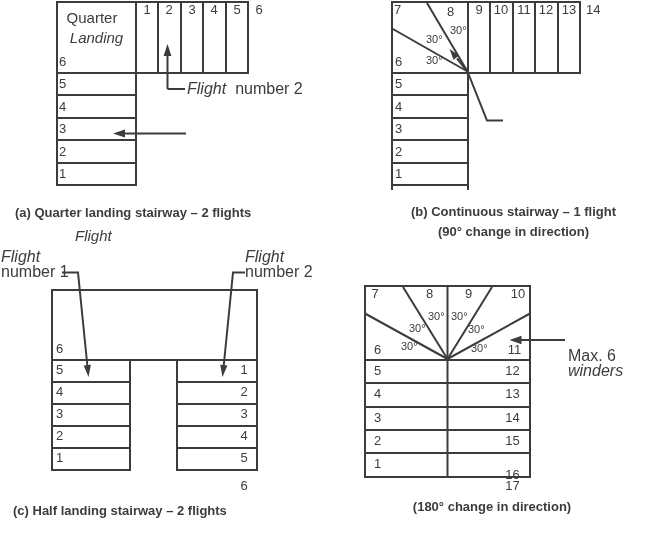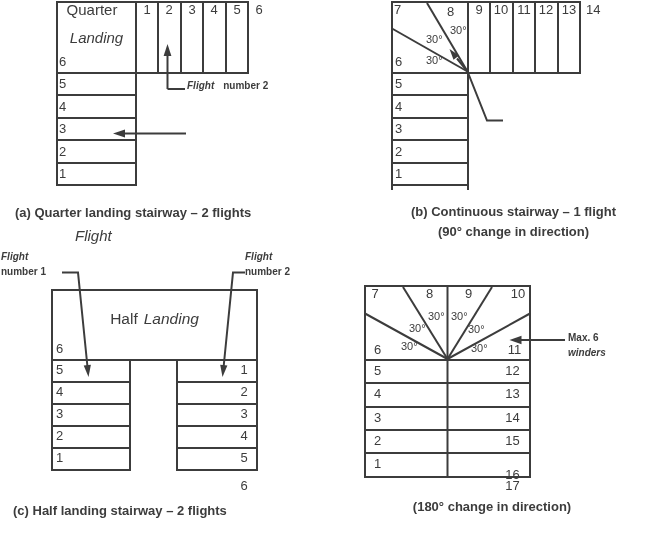--- a/index.html
+++ b/index.html
@@ -1,21 +1,21 @@
 <!DOCTYPE html>
 <html><head>
 <meta charset="utf-8">
 <style>
   html,body{margin:0;padding:0;background:#ffffff;}
   .fig{position:relative;width:645px;height:536px;background:#ffffff;overflow:hidden;
        font-family:"Liberation Sans",sans-serif;color:#3c3c3c;}
   .t{position:absolute;color:#3c3c3c;white-space:nowrap;line-height:1.06;}
   .num{font-size:13px;}
   .ang{font-size:11px;}
-  .lab{font-size:10px;font-weight:bold;}
+  .lab{font-size:16px;}
   .big{font-size:15px;}
   .big2{font-size:15.5px;}
   .cap{font-size:13px;font-weight:700;}
   .i{font-style:italic;}
   .c{text-align:center;}
   svg.lines{position:absolute;left:0;top:0;}
 </style>
 </head>
 <body>
 
@@ -115,21 +115,21 @@
     </g>
   </svg>
 
   <span class="t num c" style="left:136px;top:3px;width:22px">1</span>
   <span class="t num c" style="left:158px;top:3px;width:22px">2</span>
   <span class="t num c" style="left:181px;top:3px;width:22px">3</span>
   <span class="t num c" style="left:203px;top:3px;width:22px">4</span>
   <span class="t num c" style="left:226px;top:3px;width:22px">5</span>
   <span class="t num c" style="left:252px;top:3px;width:14px">6</span>
 
-  <span class="t big c" style="left:57px;top:2px;width:70px">Quarter</span>
+  <span class="t big c" style="left:57px;top:10px;width:70px">Quarter</span>
   <span class="t big c i" style="left:57px;top:30px;width:79px">Landing</span>
   <span class="t num" style="left:59px;top:55px">6</span>
 
   <span class="t num" style="left:59px;top:77px">5</span>
   <span class="t num" style="left:59px;top:100px">4</span>
   <span class="t num" style="left:59px;top:122px">3</span>
   <span class="t num" style="left:59px;top:145px">2</span>
   <span class="t num" style="left:59px;top:167px">1</span>
 
   <div class="t lab" style="left:187px;top:81px">
@@ -169,23 +169,20 @@
 
   <div class="t lab" style="left:1px;top:249px;line-height:15px">
     <div class="i">Flight</div>
     <div>number 1</div>
   </div>
   <div class="t lab" style="left:245px;top:249px;line-height:15px">
     <div class="i">Flight</div>
     <div>number 2</div>
   </div>
 
-  <div class="t big2 c" style="left:52px;top:311px;width:205px">
-    <span>Half</span><span class="i" style="margin-left:6px">Landing</span>
-  </div>
   <span class="t num" style="left:56px;top:342px">6</span>
 
   <span class="t num" style="left:56px;top:363px">5</span>
   <span class="t num" style="left:56px;top:385px">4</span>
   <span class="t num" style="left:56px;top:407px">3</span>
   <span class="t num" style="left:56px;top:429px">2</span>
   <span class="t num" style="left:56px;top:451px">1</span>
 
   <span class="t num c" style="left:238px;top:363px;width:12px">1</span>
   <span class="t num c" style="left:238px;top:385px;width:12px">2</span>
@@ -216,21 +213,21 @@
   <span class="t num" style="left:374px;top:434px">2</span>
   <span class="t num" style="left:374px;top:457px">1</span>
 
   <span class="t num c" style="left:503px;top:364px;width:19px">12</span>
   <span class="t num c" style="left:503px;top:387px;width:19px">13</span>
   <span class="t num c" style="left:503px;top:411px;width:19px">14</span>
   <span class="t num c" style="left:503px;top:434px;width:19px">15</span>
   <span class="t num c" style="left:503px;top:468px;width:19px">16</span>
   <span class="t num c" style="left:503px;top:479px;width:19px">17</span>
 
-  <div class="t lab" style="left:568px;top:330px;line-height:15px">
+  <div class="t lab" style="left:568px;top:348px;line-height:15px">
     <div>Max. 6</div>
     <div class="i">winders</div>
   </div>
 
   <div class="t cap c" style="left:361px;top:498px;width:262px;line-height:18px">
     <div>(180° change in direction)</div>
   </div>
 
 </div>
 

